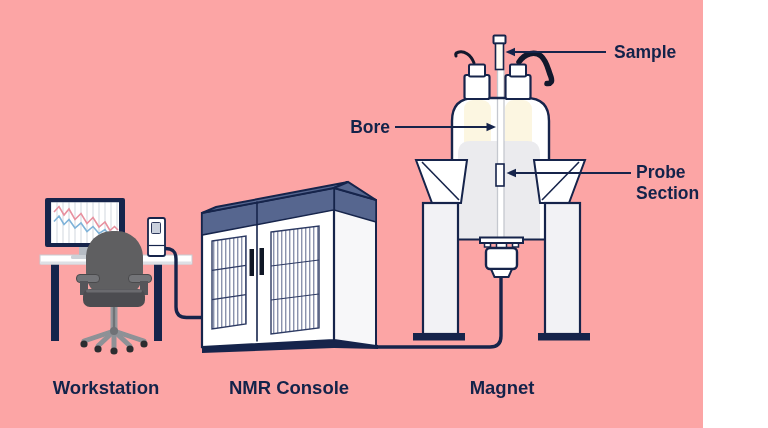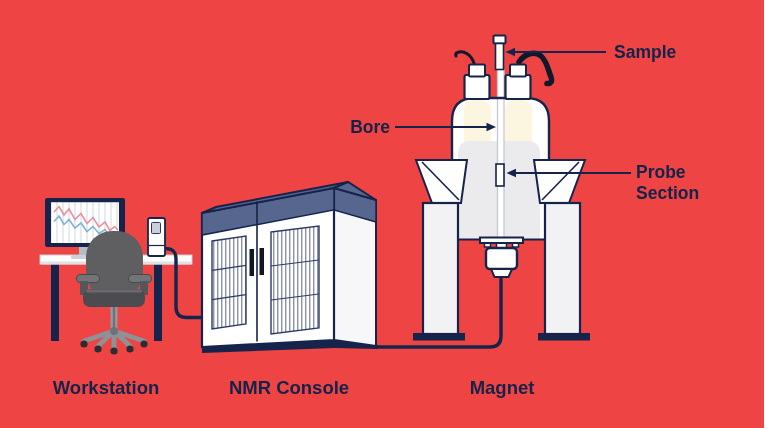--- a/index.html
+++ b/index.html
@@ -1,16 +1,16 @@
 <!DOCTYPE html>
 <html><head>
 <meta charset="utf-8">
 <style>
   html,body{margin:0;padding:0;background:#ffffff;}
-  .stage{width:764px;height:428px;position:relative;background:#ef4444;overflow:hidden;}
+  .stage{width:703px;height:428px;position:relative;background:#fca5a5;overflow:hidden;}
   svg{display:block;}
   text{font-family:"Liberation Sans",sans-serif;font-weight:bold;fill:#13234a;}
   .callout{font-size:17.5px;}
   .caption{font-size:18.5px;}
   .arrowline{stroke:#16244b;stroke-width:2;fill:none;}
   .arrowhead{fill:#16244b;stroke:none;}
 </style>
 </head>
 <body>
 

